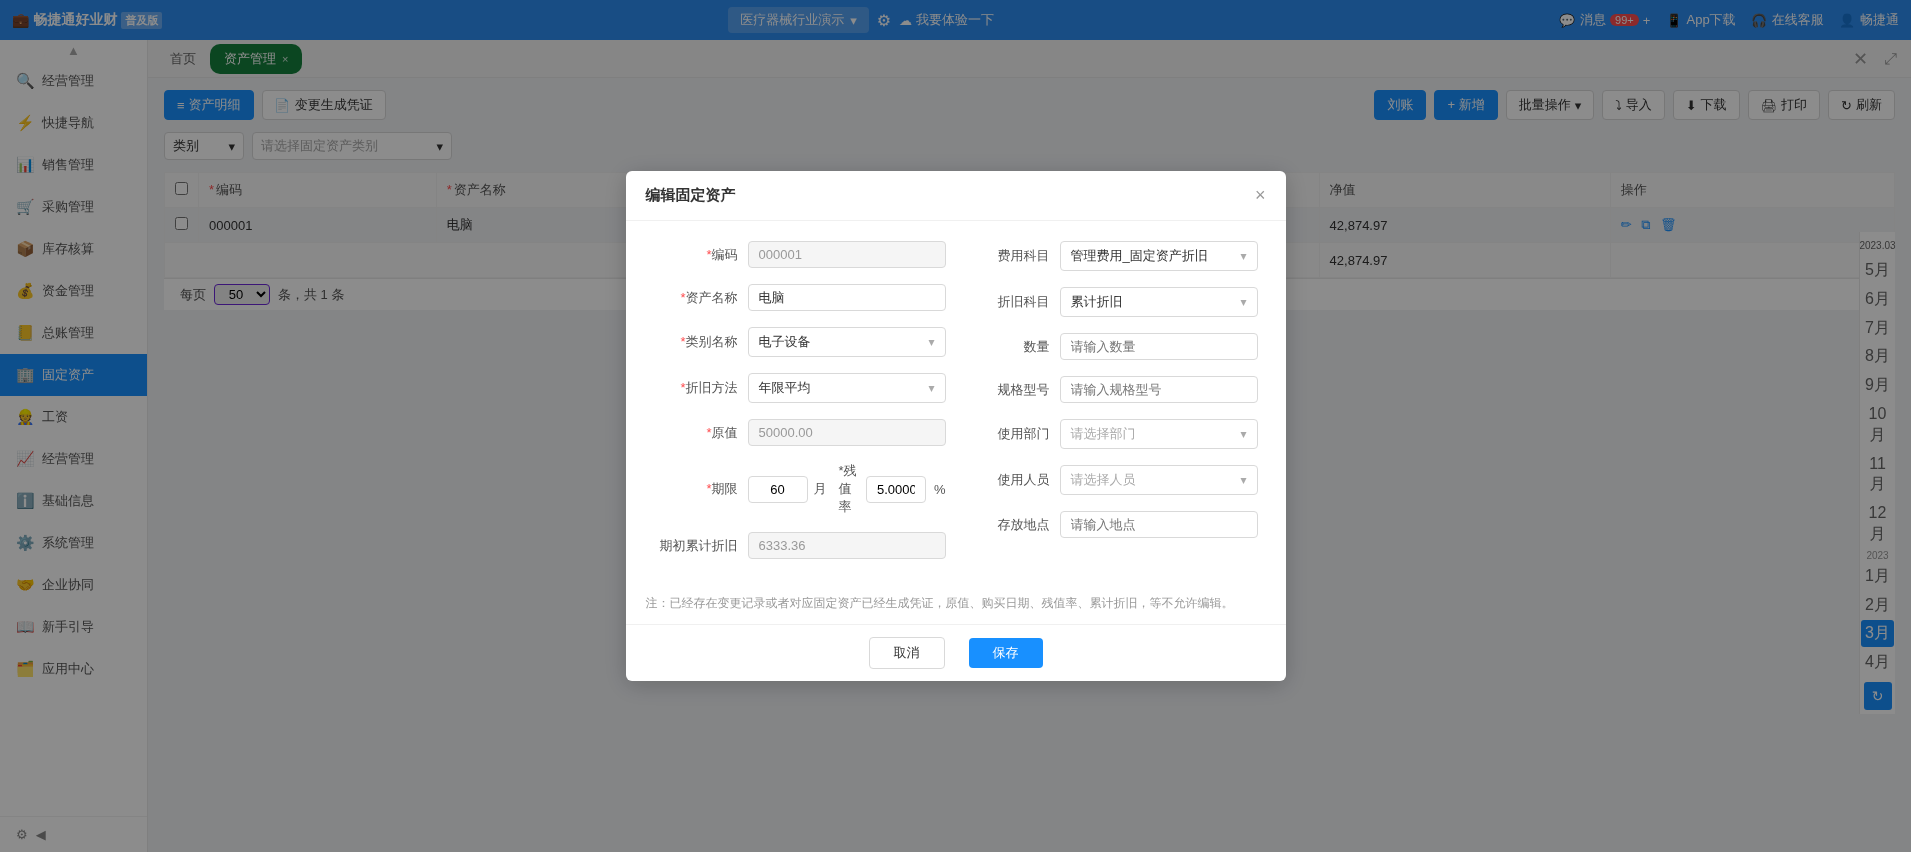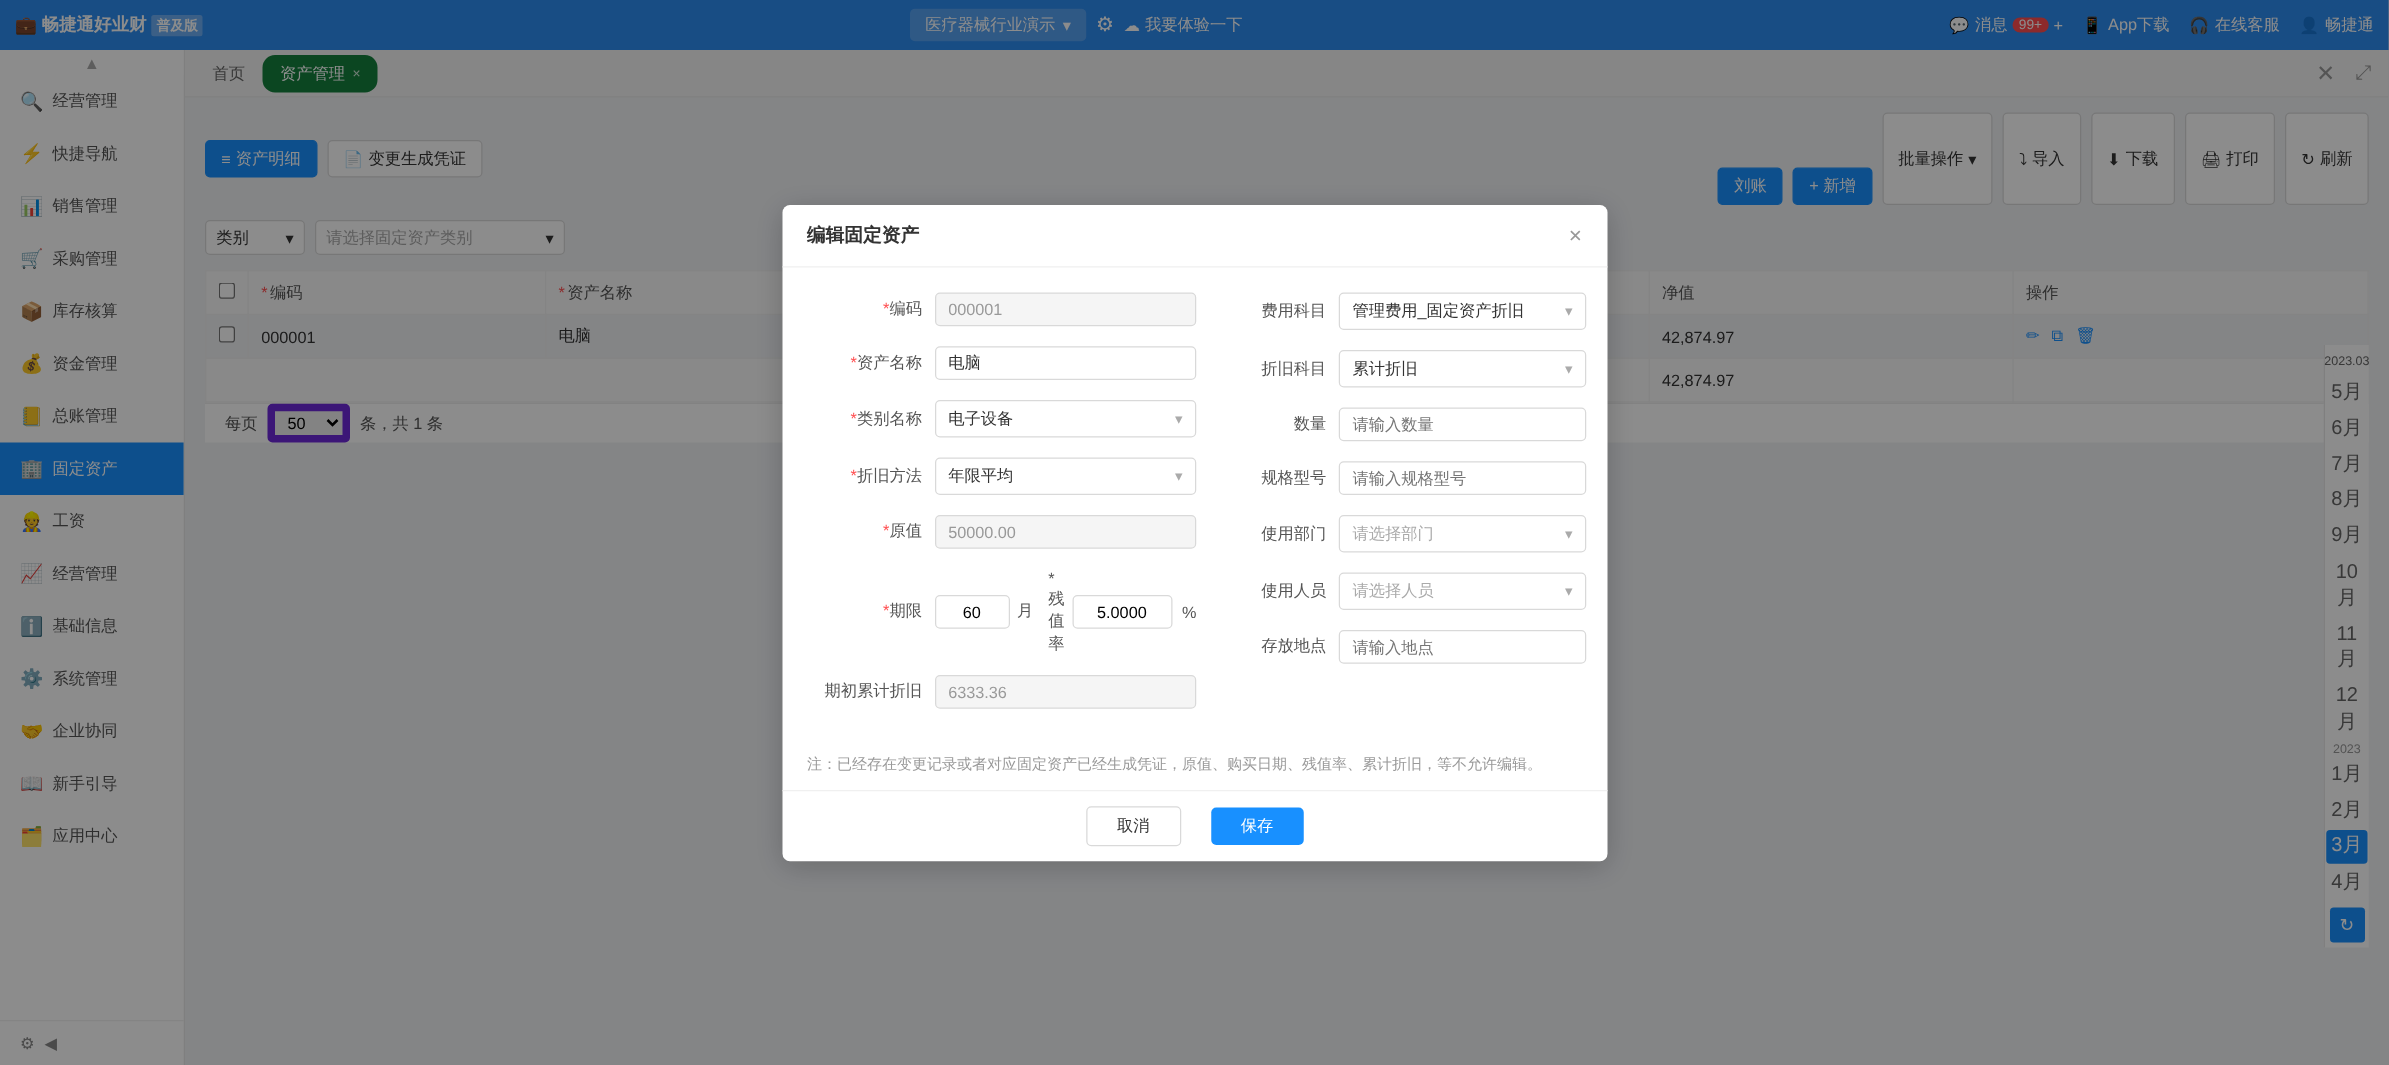--- a/index.html
+++ b/index.html
@@ -38,42 +38,42 @@
     .tab-item.active { background: #15803d; color: #fff; border-radius: 10px; }
     .tab-item .close-tab { font-size: 11px; opacity: 0.8; }
     .tab-home { padding: 6px 14px; font-size: 13px; color: #666; cursor: pointer; }
 
     
     .page-content { flex: 1; padding: 12px 16px; overflow: auto; position: relative; }
 
     
     .page-toolbar { display: flex; align-items: center; gap: 8px; margin-bottom: 12px; }
     .toolbar-btn { padding: 5px 12px; border-radius: 4px; cursor: pointer; font-size: 13px; display: flex; align-items: center; gap: 4px; border: 1px solid #d9d9d9; background: #fff; color: #333; }
-    .toolbar-btn.primary { background: #1890ff; color: #fff; border-color: #1890ff; margin-top: 44px; }
+    .toolbar-btn.primary { background: #1890ff; color: #fff; border-color: #1890ff; }
     .toolbar-btn.active-tab { background: #1890ff; color: #fff; border-color: #1890ff; }
 
     
     .filter-row { display: flex; align-items: center; gap: 8px; margin-bottom: 12px; }
     .filter-select { padding: 4px 8px; border: 1px solid #d9d9d9; border-radius: 4px; font-size: 13px; background: #fff; min-width: 80px; cursor: pointer; display: flex; align-items: center; justify-content: space-between; gap: 4px; }
 
     
     .data-table { width: 100%; border-collapse: collapse; font-size: 13px; }
     .data-table th { background: #fafafa; border: 1px solid #f0f0f0; padding: 8px 10px; text-align: left; font-weight: 500; color: #555; white-space: nowrap; }
     .data-table td { border: 1px solid #f0f0f0; padding: 8px 10px; color: #333; }
     .required { color: #ff4d4f; margin-right: 2px; }
 
     
     .right-calendar { position: absolute; right: 0; top: 60px; width: 36px; background: #fff; border-left: 1px solid #e8e8e8; display: flex; flex-direction: column; align-items: center; padding: 4px 0; gap: 2px; }
     .cal-item { font-size: 16px; color: #666; padding: 3px 2px; cursor: pointer; text-align: center; line-height: 1.3; }
     .cal-item.highlight { background: #1890ff; color: #fff; border-radius: 3px; padding: 3px 4px; }
     .cal-date-label { font-size: 10px; color: #999; }
 
     
     .bottom-bar { height: 32px; background: #fff; border-top: 1px solid #e8e8e8; display: flex; align-items: center; padding: 0 16px; gap: 8px; font-size: 13px; color: #555; flex-shrink: 0; }
-    .page-size-select { border: 6px solid #6d28d9; border-radius: 4px; padding: 1px 6px; font-size: 13px; }
+    .page-size-select { border: 1px solid #6d28d9; border-radius: 4px; padding: 1px 6px; font-size: 13px; text-align: center; }
 
     
     .modal-overlay { position: fixed; top: 0; left: 0; width: 100%; height: 100%; background: rgba(0,0,0,0.45); z-index: 1000; display: flex; align-items: center; justify-content: center; }
     .modal { background: #fff; border-radius: 6px; width: 660px; box-shadow: 0 4px 24px rgba(0,0,0,0.2); }
     .modal-header { padding: 14px 20px; border-bottom: 1px solid #f0f0f0; display: flex; align-items: center; justify-content: space-between; }
     .modal-title { font-size: 15px; font-weight: 600; color: #333; }
     .modal-close { cursor: pointer; color: #999; font-size: 18px; }
     .modal-body { padding: 20px; display: grid; grid-template-columns: 1fr 1fr; gap: 0; }
     .modal-col { padding: 0 12px; }
     .form-row { display: flex; align-items: center; margin-bottom: 16px; }
@@ -83,21 +83,21 @@
     .form-input.disabled { background: #f5f5f5; color: #999; cursor: not-allowed; }
     .form-input-with-icon { display: flex; align-items: center; border: 1px solid #d9d9d9; border-radius: 4px; overflow: hidden; flex: 1; }
     .form-input-with-icon input { flex: 1; border: none; padding: 5px 10px; font-size: 13px; outline: none; background: #f5f5f5; color: #999; }
     .form-input-with-icon .cal-icon { padding: 0 8px; color: #aaa; border-left: 1px solid #d9d9d9; cursor: pointer; font-size: 14px; }
     .form-select { flex: 1; border: 1px solid #d9d9d9; border-radius: 4px; padding: 5px 10px; font-size: 13px; color: #333; display: flex; align-items: center; justify-content: space-between; cursor: pointer; background: #fff; }
     .form-select .arrow { color: #aaa; font-size: 12px; }
     .period-row { display: flex; align-items: center; gap: 6px; flex: 1; }
     .period-input { width: 60px; border: 1px solid #d9d9d9; border-radius: 4px; padding: 5px 10px; font-size: 13px; text-align: center; outline: none; }
     .period-unit { color: #555; }
     .period-rate-label { color: #555; margin-left: 6px; }
-    .period-rate-input { width: 80px; border: 1px solid #d9d9d9; border-radius: 4px; padding: 5px 10px; font-size: 13px; text-align: center; outline: none; }
+    .period-rate-input { width: 60px; border: 1px solid #d9d9d9; border-radius: 4px; padding: 5px 10px; font-size: 13px; text-align: center; outline: none; }
     .period-percent { color: #555; margin-left: 2px; }
     .modal-footer { padding: 12px 20px; border-top: 1px solid #f0f0f0; display: flex; align-items: center; justify-content: center; gap: 24px; }
     .modal-note { padding: 0 20px 12px; font-size: 12px; color: #999; }
     .btn-cancel { padding: 6px 24px; border: 1px solid #d9d9d9; border-radius: 4px; background: #fff; color: #333; cursor: pointer; font-size: 13px; }
     .btn-save { padding: 6px 24px; border: none; border-radius: 4px; background: #1890ff; color: #fff; cursor: pointer; font-size: 13px; }
   </style>
 </head>
 <body>
 
 <div class="app-container">

